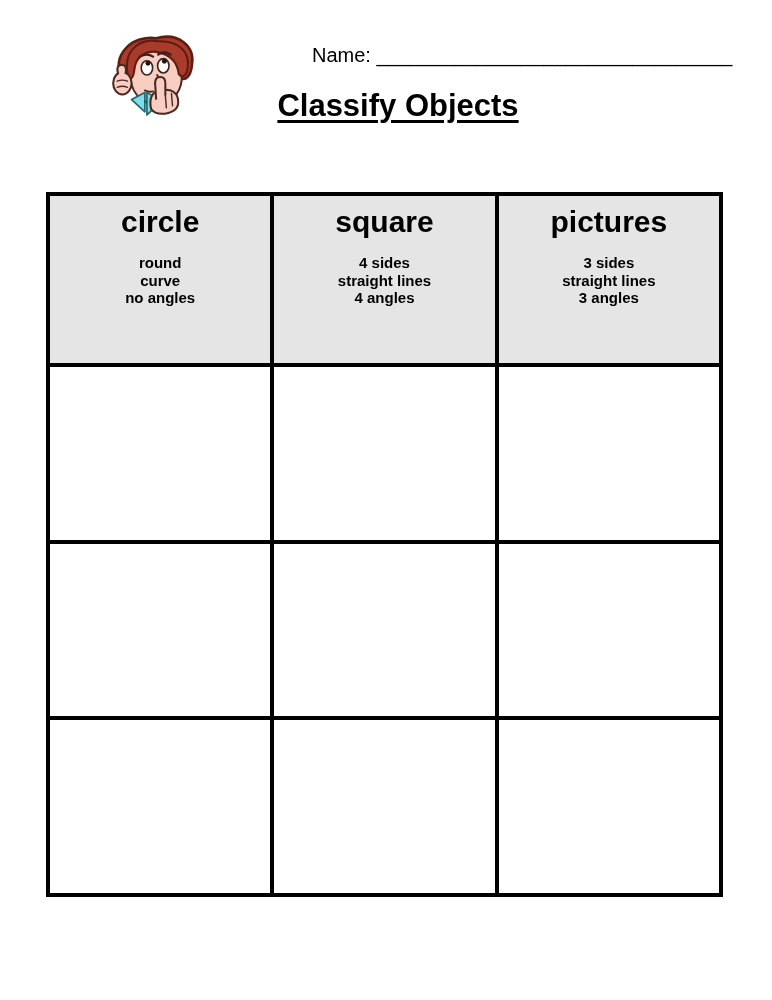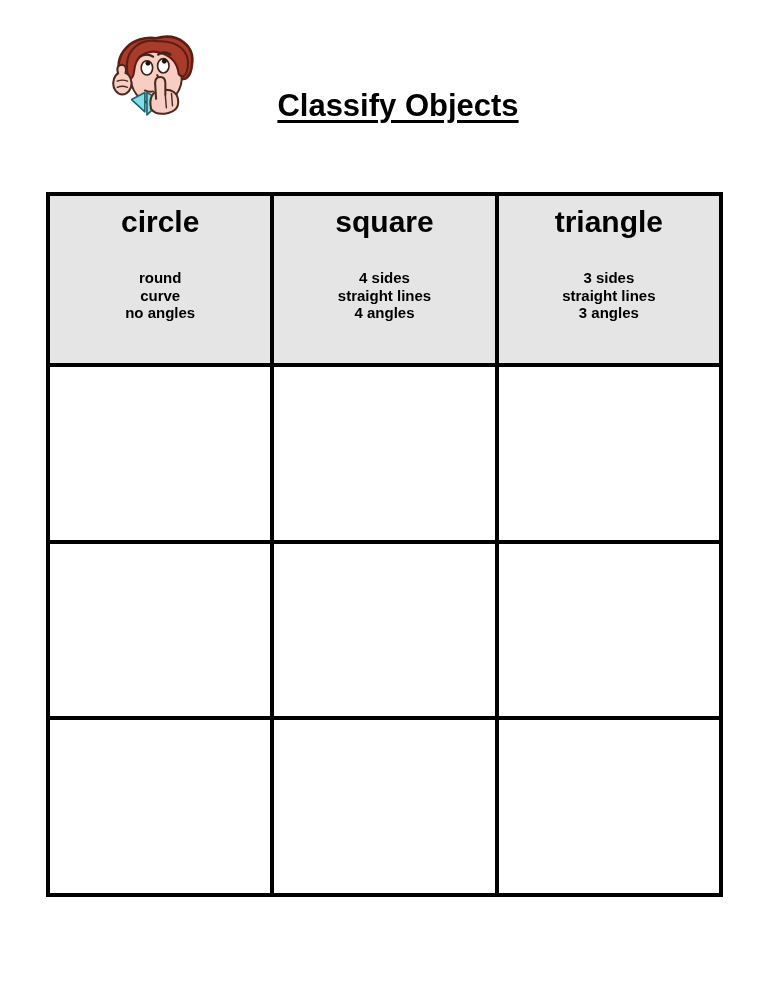--- a/index.html
+++ b/index.html
@@ -94,21 +94,21 @@
     height: 169px;
   }
   .col-title {
     margin-top: 8px;
     text-align: center;
     font-size: 30px;
     font-weight: bold;
     line-height: 35px;
   }
   .col-attrs {
-    margin-top: 30px;
+    margin-top: 15px;
     text-align: center;
     font-size: 15px;
     font-weight: bold;
     line-height: 17.5px;
   }
 
   
   .footer {
     position: absolute;
     right: 45px;
@@ -155,20 +155,24 @@
       <path d="M24,50 Q29,48 34,50 M24,56 Q29,54 34,56" fill="none" stroke="#4a2a20" stroke-width="1.4" stroke-linecap="round"></path>
     </g>
 
     <g>
       <path d="M57,77 Q54,62 65,59 Q80,56 83,66 Q86,78 74,81 Q62,84 57,77 Z" fill="#f8cec2" stroke="#4a2a20" stroke-width="2" stroke-linejoin="round"></path>
       <path d="M62,68 L61,52 Q61,46 66,46 Q71,46 71,52 L71,64" fill="#f8cec2" stroke="#4a2a20" stroke-width="2" stroke-linejoin="round"></path>
       <path d="M71,64 L72,76 M77,62 L78,74" fill="none" stroke="#4a2a20" stroke-width="1.4" stroke-linecap="round"></path>
     </g>
   </svg>
 
+  <div class="name-row">
+    <span>Name:</span>
+    <span class="name-line">________________________________</span>
+  </div>
 
   <h1 class="title">Classify Objects</h1>
 
 
   <table class="classify-table">
     <thead>
       <tr>
         <th>
           <div class="col-title">circle</div>
           <div class="col-attrs">
@@ -179,21 +183,21 @@
         </th>
         <th>
           <div class="col-title">square</div>
           <div class="col-attrs">
             <div>4 sides</div>
             <div>straight lines</div>
             <div>4 angles</div>
           </div>
         </th>
         <th>
-          <div class="col-title">triangle</div>
+          <div class="col-title">pictures</div>
           <div class="col-attrs">
             <div>3 sides</div>
             <div>straight lines</div>
             <div>3 angles</div>
           </div>
         </th>
       </tr>
     </thead>
     <tbody>
       <tr>

